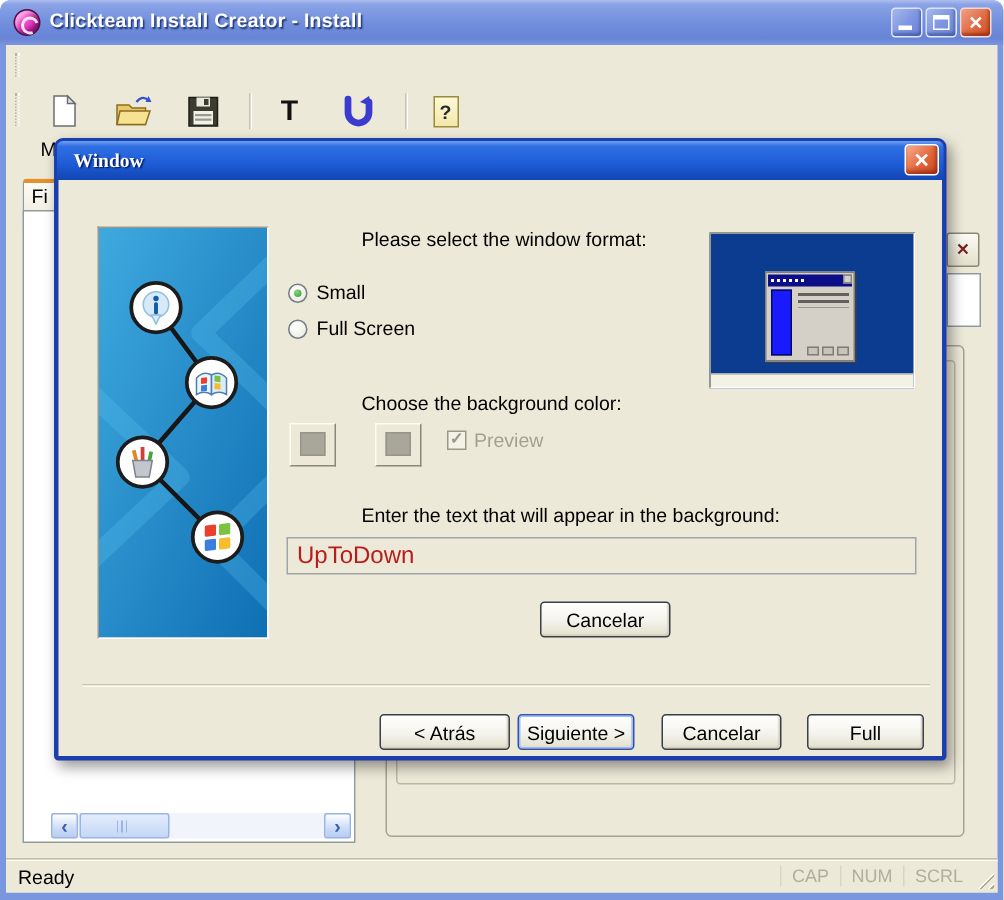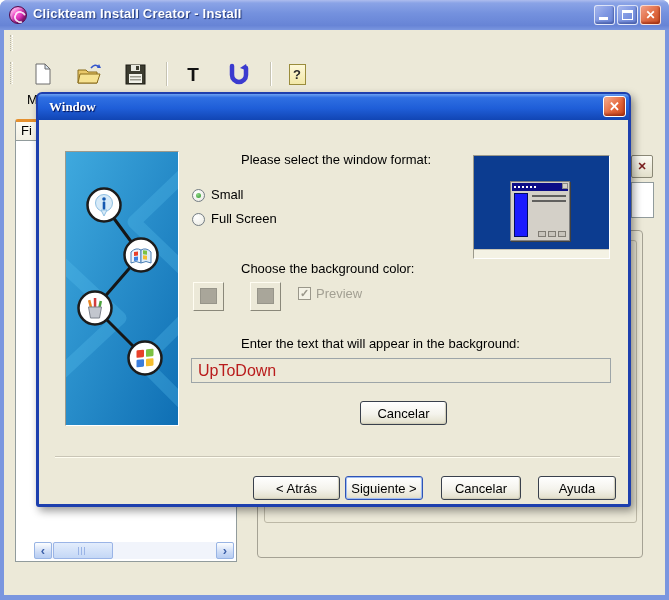--- a/index.html
+++ b/index.html
@@ -198,20 +198,29 @@
   <div class="hscroll">
     <div class="scroll-arrow">
         <span>‹</span>
       </div>
     <div class="scroll-thumb"></div>
     <div class="scroll-arrow right">
         <span>›</span>
       </div>
   </div>
 
+  <div class="statusbar">
+    <span class="status-ready">Ready</span>
+    <div class="status-flags">
+      <span>CAP</span>
+      <span>NUM</span>
+      <span>SCRL</span>
+    </div>
+    <div class="resize-grip"></div>
+  </div>
 
   <div class="dialog">
     <div class="dlg-title">
       <span class="dlg-title-text">Window</span>
       <div class="dlg-close">
           <span>✕</span>
         </div>
     </div>
 
     <div class="sidebar">
@@ -306,16 +315,16 @@
           </div>
       </div>
       <div class="preview-strip"></div>
     </div>
 
     <div class="dlg-sep"></div>
 
     <div class="xp-btn focused" style="left:306px; top:381px; width:78px;">Siguiente &gt;</div>
     <div class="xp-btn" style="left:214px; top:381px; width:87px;">&lt; Atrás</div>
     <div class="xp-btn" style="left:402px; top:381px; width:80px;">Cancelar</div>
-    <div class="xp-btn" style="left:499px; top:381px; width:78px;">Ayuda</div>
+    <div class="xp-btn" style="left:499px; top:381px; width:78px;">Full</div>
   </div>
 
 </div>
 
 </body></html>

